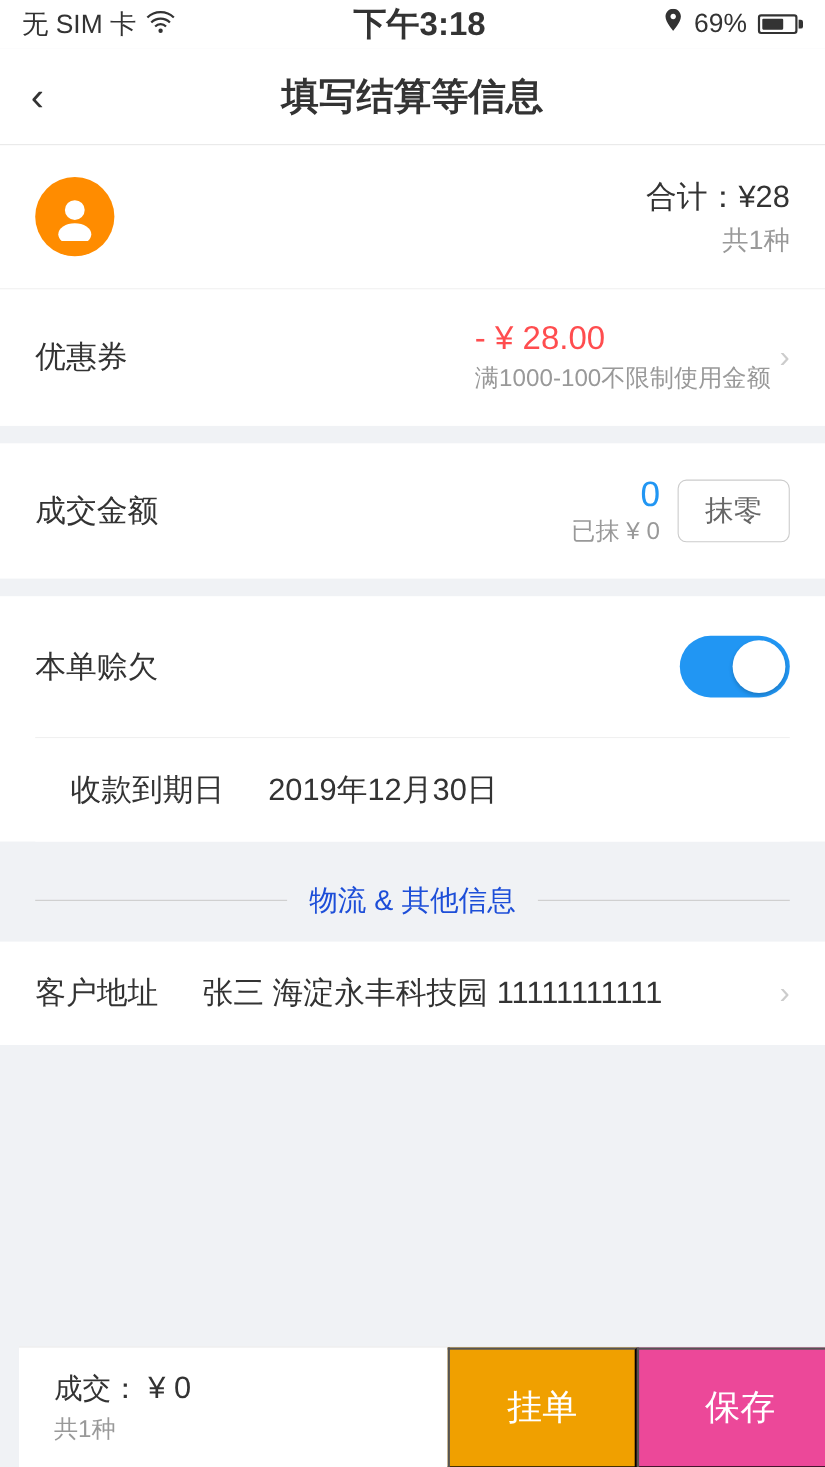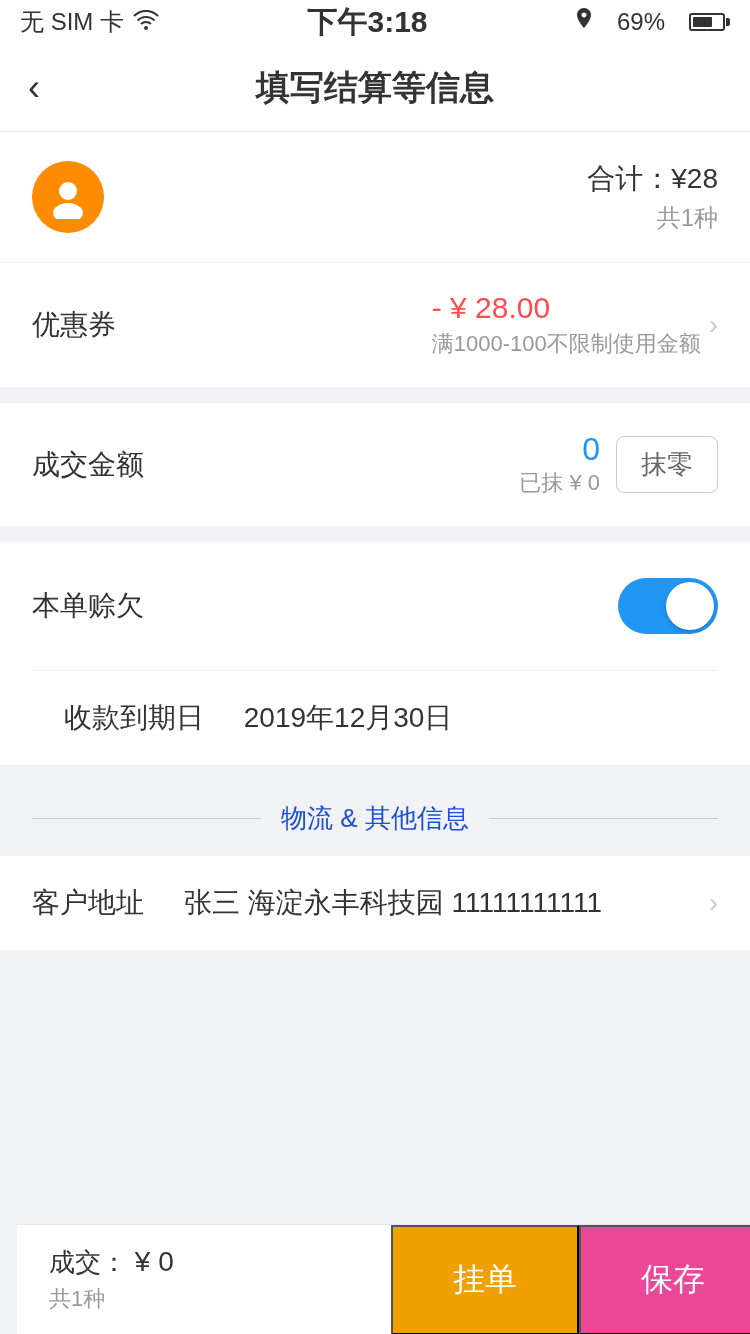--- a/index.html
+++ b/index.html
@@ -21,21 +21,21 @@
       background: #fff;
       display: flex;
       align-items: center;
       justify-content: space-between;
       padding: 0 20px;
       font-size: 24px;
       font-weight: 500;
     }
     .status-left { display: flex; align-items: center; gap: 8px; }
     .status-center { font-size: 30px; font-weight: 600; }
-    .status-right { display: flex; align-items: center; gap: 24px; font-size: 24px; }
+    .status-right { display: flex; align-items: center; gap: 10px; font-size: 24px; }
 
     
     .nav-bar {
       width: 750px;
       height: 88px;
       background: #fff;
       display: flex;
       align-items: center;
       justify-content: center;
       position: relative;
@@ -236,21 +236,21 @@
       border-top: 1px solid #e8e8e8;
     }
     .bottom-info {
       flex: 1;
       padding: 0 32px;
     }
     .bottom-deal { font-size: 26px; color: #333; }
     .bottom-deal-amount { font-size: 28px; color: #333; font-weight: 500; }
     .bottom-count { font-size: 22px; color: #999; margin-top: 4px; }
     .btn-hold {
-      width: 188px;
+      width: 172px;
       height: 110px;
       background: #f0a000;
       display: flex;
       align-items: center;
       justify-content: center;
       font-size: 32px;
       color: #fff;
       font-weight: 500;
       cursor: pointer;
     }

